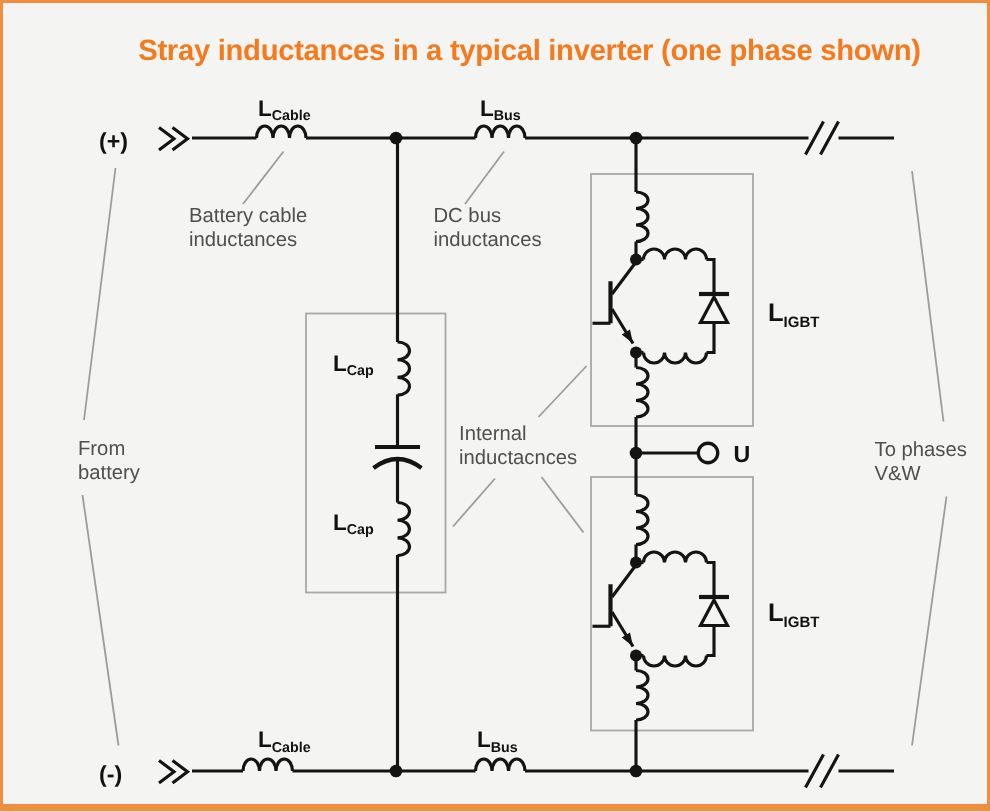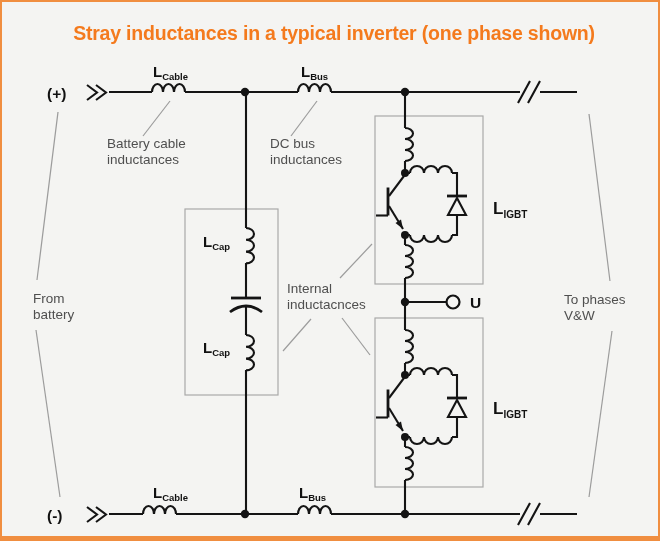--- a/index.html
+++ b/index.html
@@ -4,20 +4,21 @@
 <style>
   html,body{margin:0;padding:0;background:#ffffff;}
   .frame{
     box-sizing:border-box;
     width:660px;height:541px;
     background:#f4f4f2;
     border:2px solid #f08e40;
     border-bottom-width:5px;
     position:relative;
     overflow:hidden;
+    padding-left:19px;
   }
   svg{display:block;}
   svg text{font-family:"Liberation Sans", sans-serif;}
   .title-text{font-weight:bold;font-size:19.5px;letter-spacing:-0.2px;fill:#f47a1d;}
   .comp-label{font-weight:bold;font-size:15px;fill:#111111;}
   .comp-sub{font-weight:bold;font-size:9.5px;fill:#111111;}
   .comp-label-lg{font-weight:bold;font-size:17px;fill:#111111;}
   .comp-sub-lg{font-weight:bold;font-size:10px;fill:#111111;}
   .term-label{font-weight:bold;font-size:15.5px;fill:#111111;}
   .anno{font-size:13.5px;fill:#4f4f4f;}

